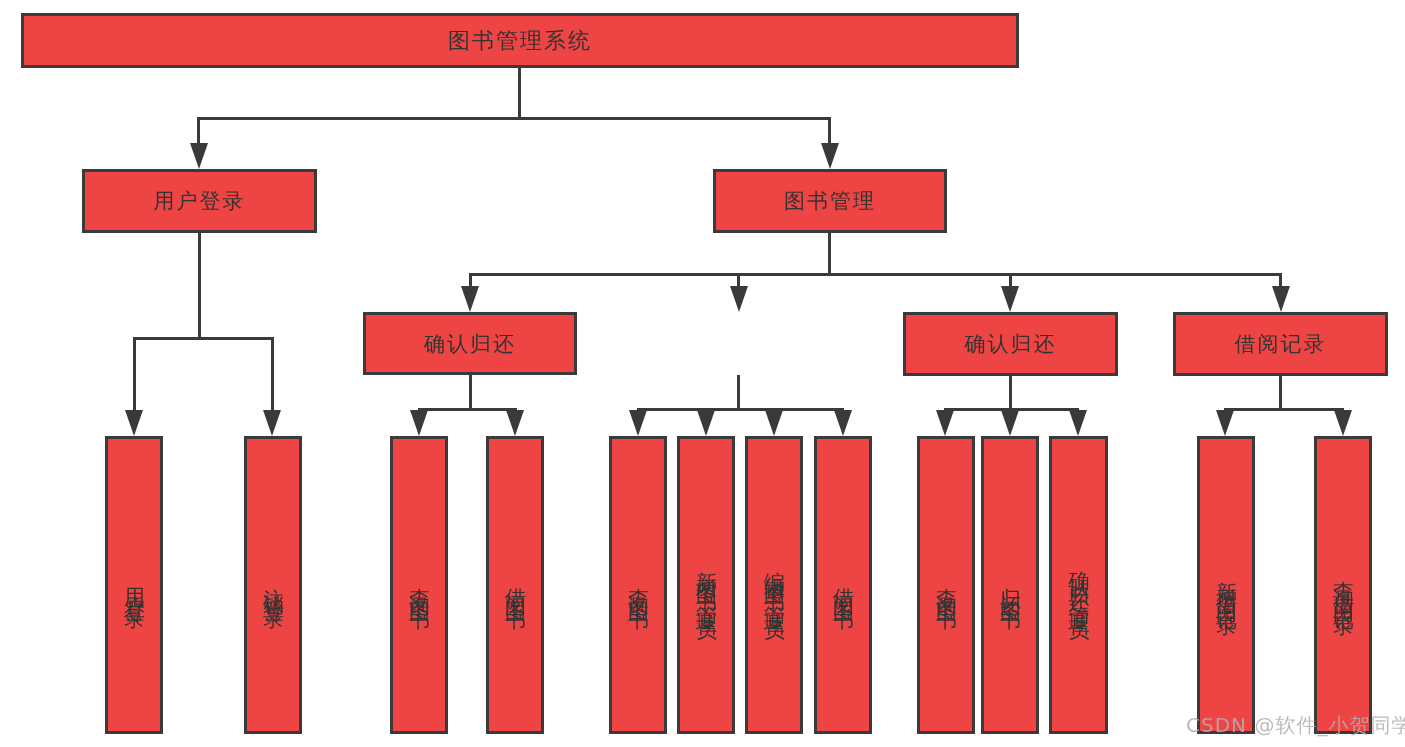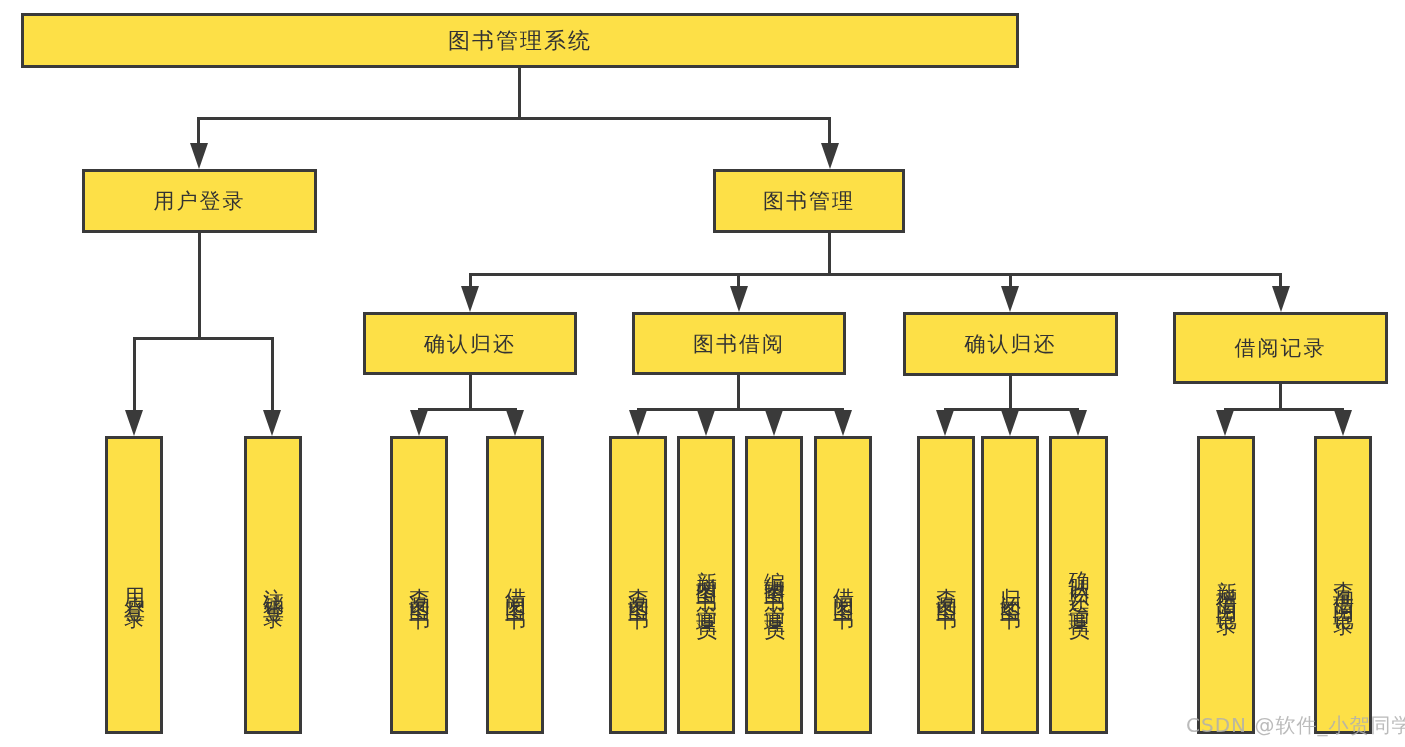--- a/index.html
+++ b/index.html
@@ -8,21 +8,21 @@
     width: 1405px;
     height: 747px;
     background: #ffffff;
     font-family: "DejaVu Sans", sans-serif;
     overflow: hidden;
   }
   .box {
     position: absolute;
     box-sizing: border-box;
     border: 3px solid #3a3a3a;
-    background: #fde047;
+    background: #ef4444;
     color: #333333;
     display: flex;
     align-items: center;
     justify-content: center;
     z-index: 2;
   }
   .hbox { font-size: 22px; letter-spacing: 2px; white-space: nowrap; }
   .hbox.small { font-size: 21px; }
   .vbox {
     writing-mode: vertical-rl;
@@ -67,44 +67,43 @@
   <div class="box hbox" style="left:21px; top:13px; width:998px; height:55px;">图书管理系统</div>
 
   <div class="line" style="left:518px; top:68px; width:3px; height:49px;"></div>
   <div class="line" style="left:197px; top:117px; width:634px; height:3px;"></div>
   <div class="line" style="left:197px; top:120px; width:3px; height:24px;"></div>
   <div class="arrow" style="left:190px; top:143px;"></div>
   <div class="line" style="left:828px; top:120px; width:3px; height:24px;"></div>
   <div class="arrow" style="left:821px; top:143px;"></div>
 
   <div class="box hbox small" style="left:82px; top:169px; width:235px; height:64px;">用户登录</div>
-  <div class="box hbox small" style="left:713px; top:169px; width:192px; height:64px;">图书管理</div>
+  <div class="box hbox small" style="left:713px; top:169px; width:234px; height:64px;">图书管理</div>
 
   <div class="line" style="left:198px; top:233px; width:3px; height:104px;"></div>
   <div class="line" style="left:133px; top:337px; width:141px; height:3px;"></div>
   <div class="line" style="left:133px; top:340px; width:3px; height:70px;"></div>
   <div class="arrow" style="left:125px; top:410px;"></div>
   <div class="line" style="left:271px; top:340px; width:3px; height:70px;"></div>
   <div class="arrow" style="left:263px; top:410px;"></div>
 
   <div class="line" style="left:828px; top:233px; width:3px; height:40px;"></div>
   <div class="line" style="left:469px; top:273px; width:813px; height:3px;"></div>
   <div class="line" style="left:469px; top:276px; width:3px; height:10px;"></div>
   <div class="arrow" style="left:461px; top:286px;"></div>
   <div class="line" style="left:737px; top:276px; width:3px; height:10px;"></div>
   <div class="arrow" style="left:730px; top:286px;"></div>
   <div class="line" style="left:1009px; top:276px; width:3px; height:10px;"></div>
   <div class="arrow" style="left:1001px; top:286px;"></div>
   <div class="line" style="left:1279px; top:276px; width:3px; height:10px;"></div>
   <div class="arrow" style="left:1272px; top:286px;"></div>
 
   <div class="box hbox small" style="left:363px; top:312px; width:214px; height:63px;">确认归还</div>
-  <div class="box hbox small" style="left:632px; top:312px; width:214px; height:63px;">图书借阅</div>
   <div class="box hbox small" style="left:903px; top:312px; width:215px; height:64px;">确认归还</div>
-  <div class="box hbox small" style="left:1173px; top:312px; width:215px; height:72px;">借阅记录</div>
+  <div class="box hbox small" style="left:1173px; top:312px; width:215px; height:64px;">借阅记录</div>
 
   <div class="line" style="left:469px; top:375px; width:3px; height:33px;"></div>
   <div class="line" style="left:418px; top:408px; width:99px; height:3px;"></div>
   <div class="arrow" style="left:410px; top:410px;"></div>
   <div class="arrow" style="left:506px; top:410px;"></div>
 
   <div class="line" style="left:737px; top:375px; width:3px; height:33px;"></div>
   <div class="line" style="left:637px; top:408px; width:207px; height:3px;"></div>
   <div class="arrow" style="left:629px; top:410px;"></div>
   <div class="arrow" style="left:697px; top:410px;"></div>

